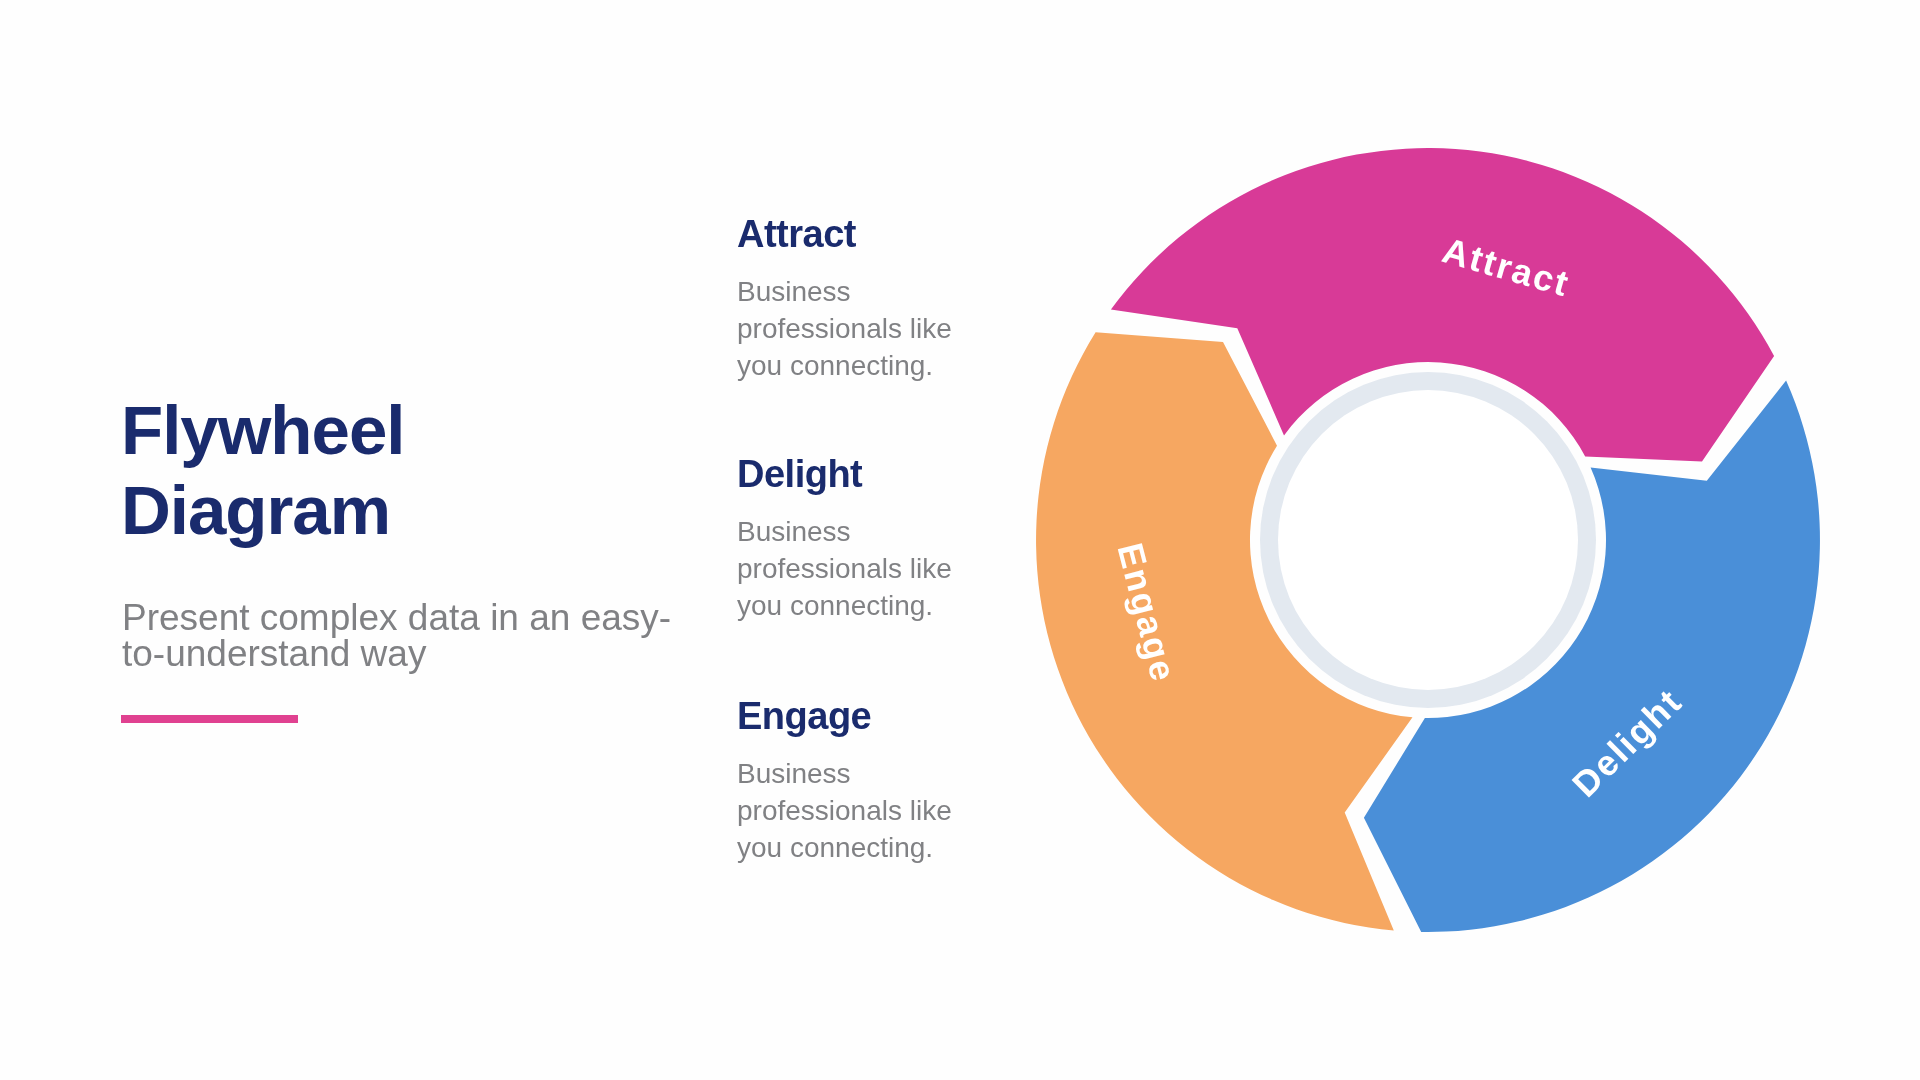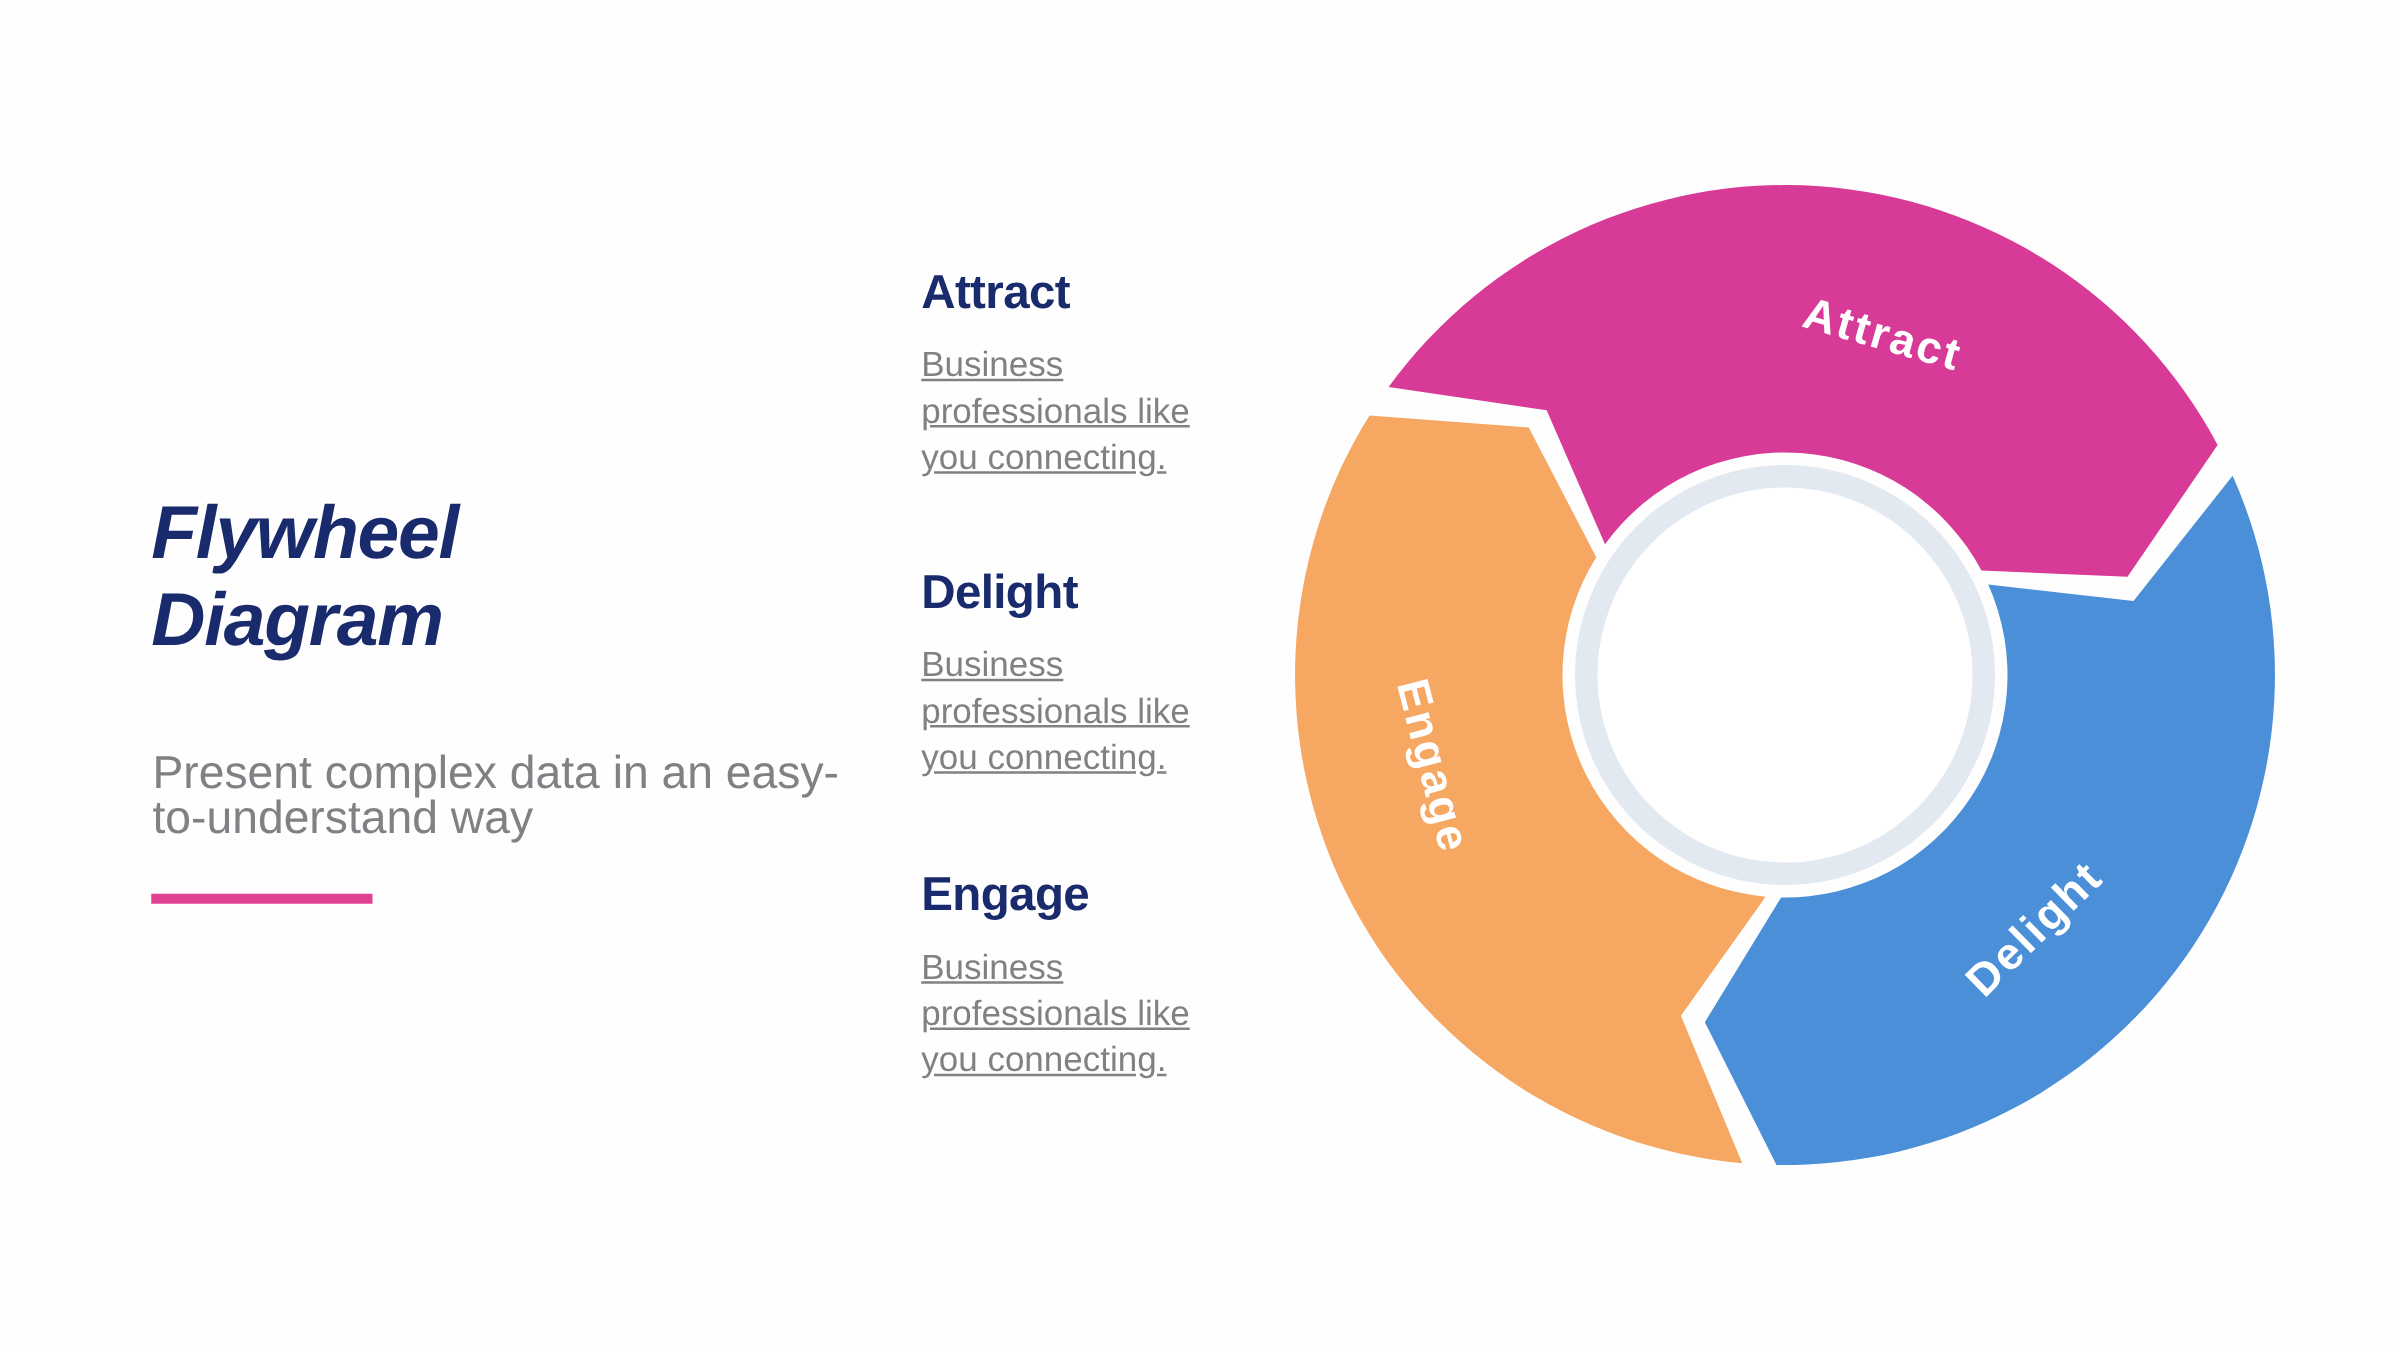--- a/index.html
+++ b/index.html
@@ -14,24 +14,23 @@
     background:var(--bg);
     font-family:"Liberation Sans","DejaVu Sans",sans-serif;
     position:relative;
     overflow:hidden;
   }
   .canvas{position:absolute;inset:0;width:1920px;height:1080px;}
 
   
   .page-title{
     position:absolute;left:121px;top:391px;
-    font-size:60px;font-weight:800;line-height:1.16;
+    font-size:69px;font-weight:800;line-height:1.16;
     color:var(--navy);letter-spacing:-1px;
     white-space:pre-line;
-    font-style:italic;
   }
   .page-subtitle{
     position:absolute;left:122px;top:600px;
     font-size:37px;line-height:36px;color:var(--gray);
     white-space:pre-line;
   }
   .title-divider{
     position:absolute;left:121px;top:715px;
     width:177px;height:8px;background:var(--divider);
   }
@@ -42,21 +41,20 @@
   .section.s1{top:452px;}
   .section.s2{top:694px;}
   .section h3{
     font-size:38px;font-weight:800;color:var(--navy);
     line-height:44px;letter-spacing:-0.5px;
   }
   .section p{
     margin-top:17px;
     font-size:28px;line-height:37px;color:var(--gray);
     white-space:pre-line;
-    text-decoration:underline;
   }
 
   
   .flywheel-svg{position:absolute;left:1008px;top:120px;width:840px;height:840px;}
   .flywheel-svg text{
     font-family:"Liberation Sans","DejaVu Sans",sans-serif;
     font-size:36px;font-weight:bold;letter-spacing:2px;
   }
 </style>
 </head>

